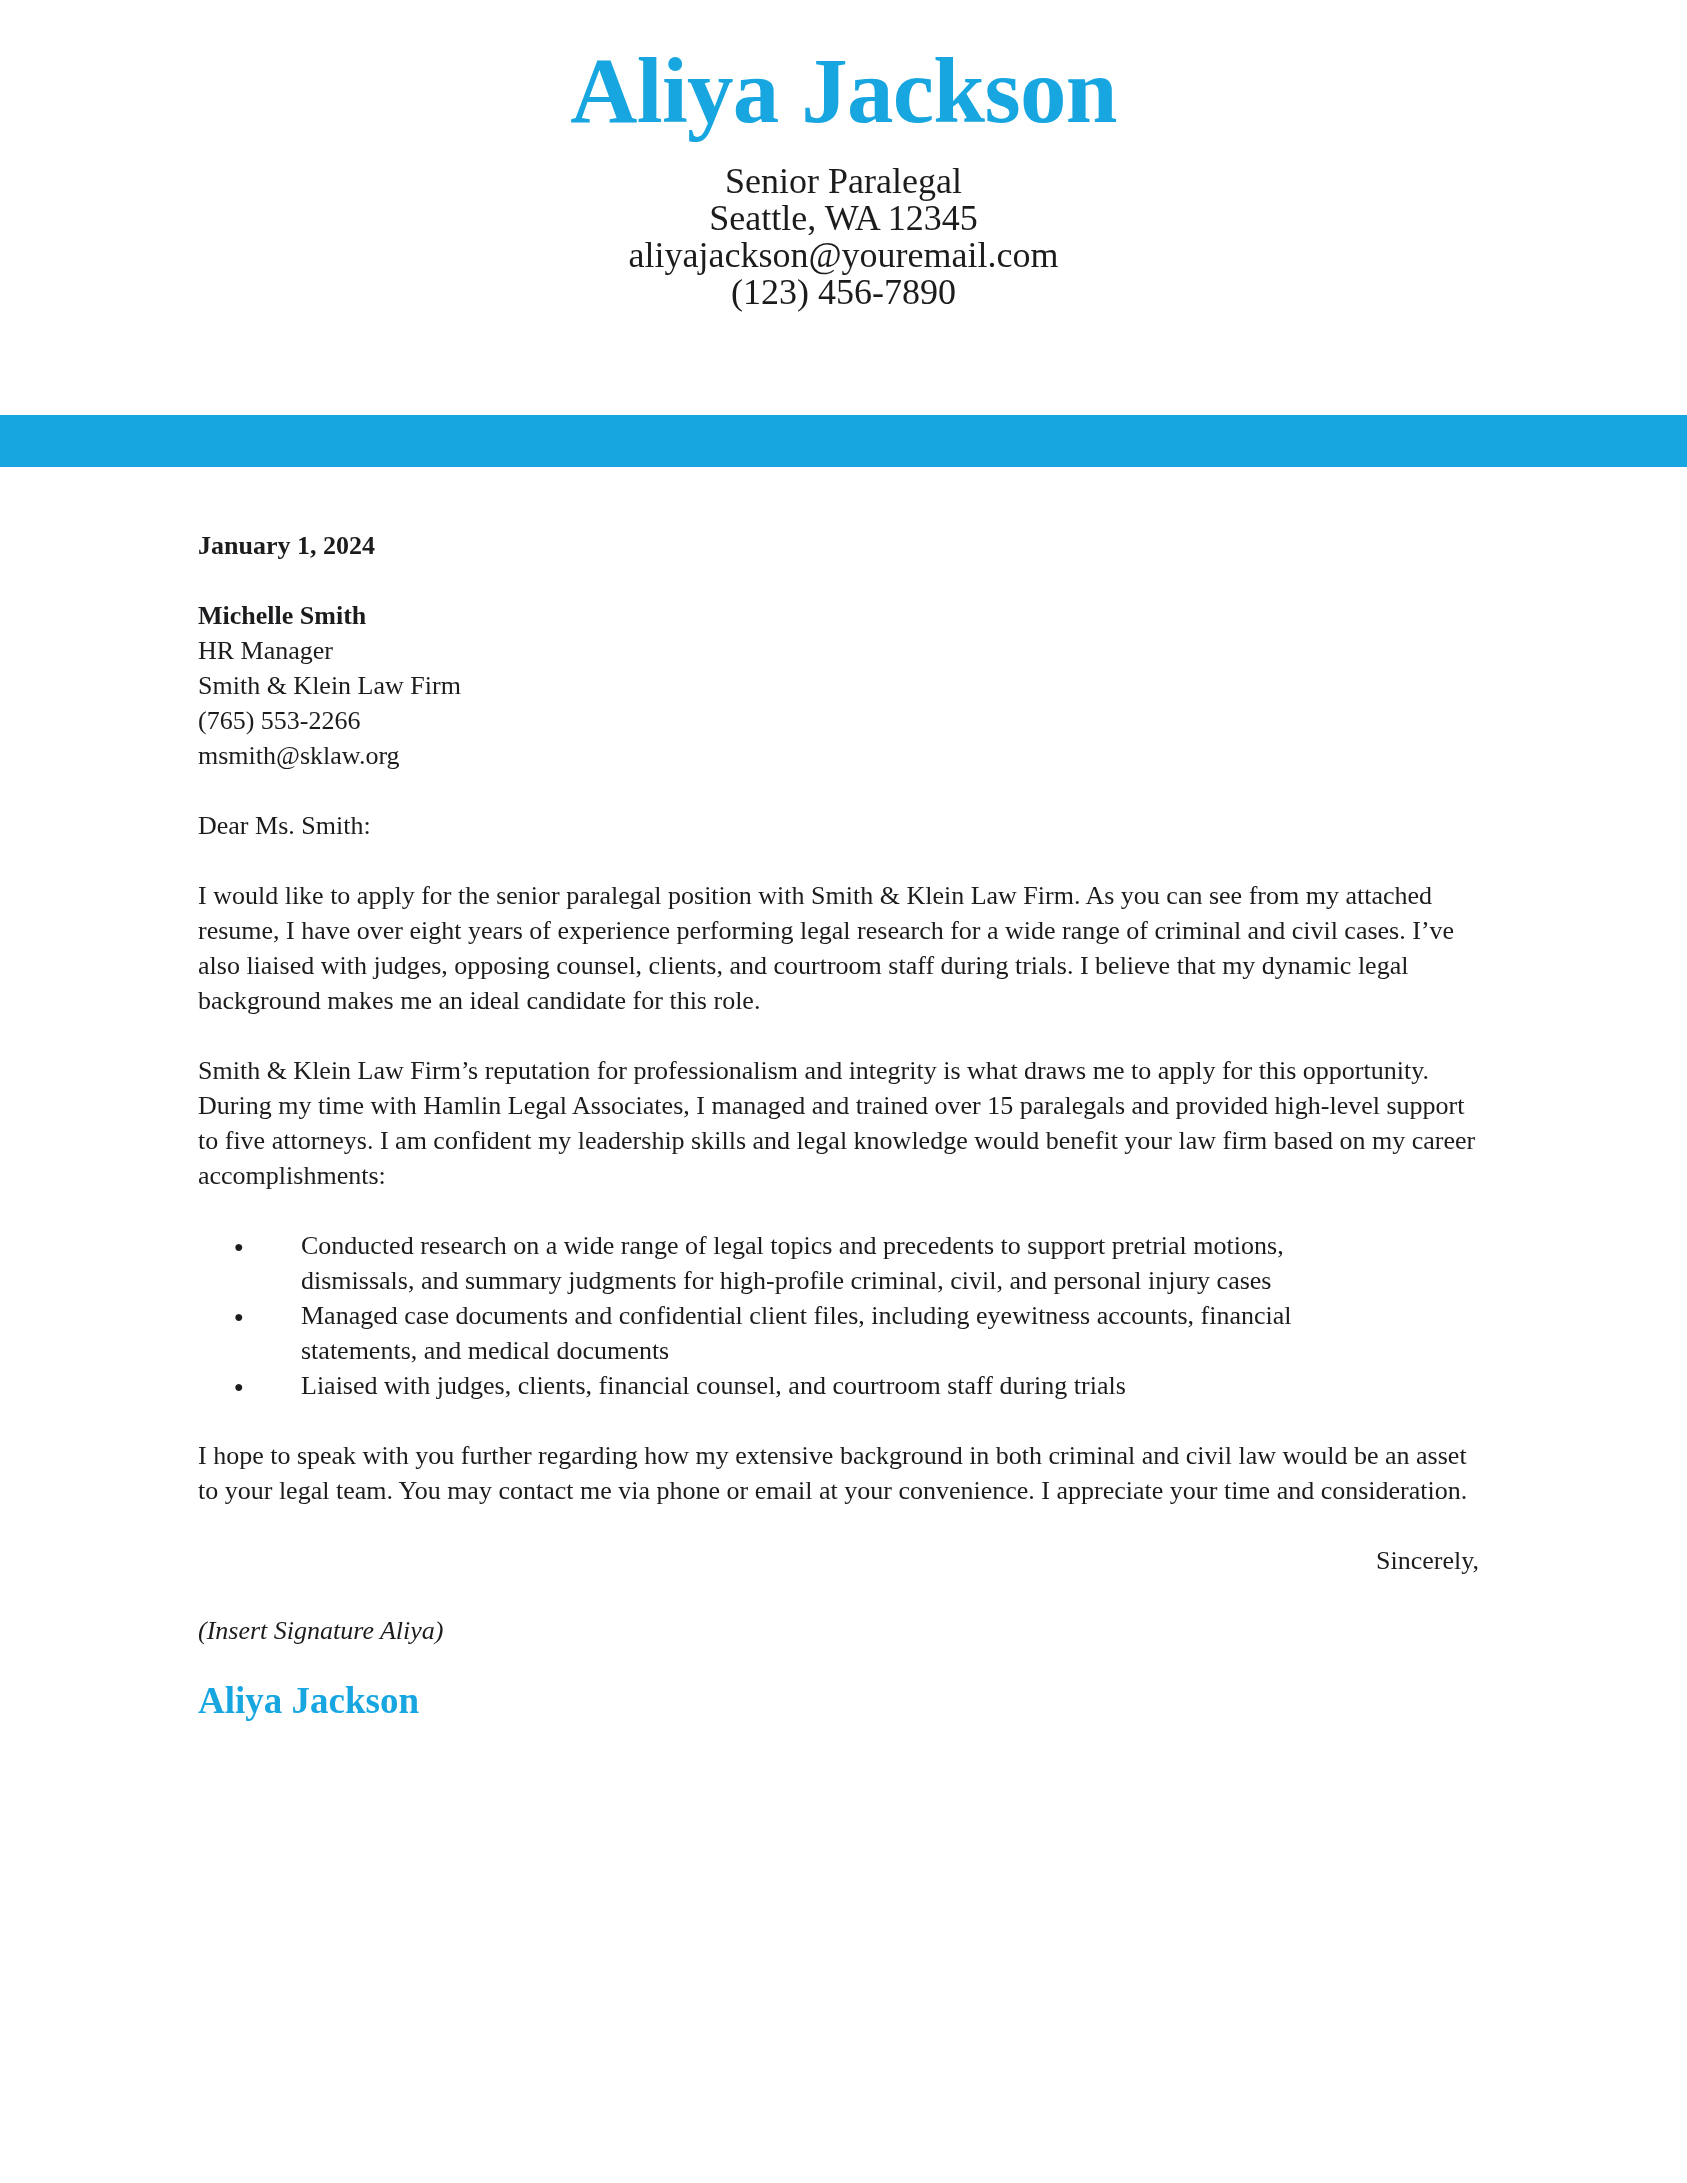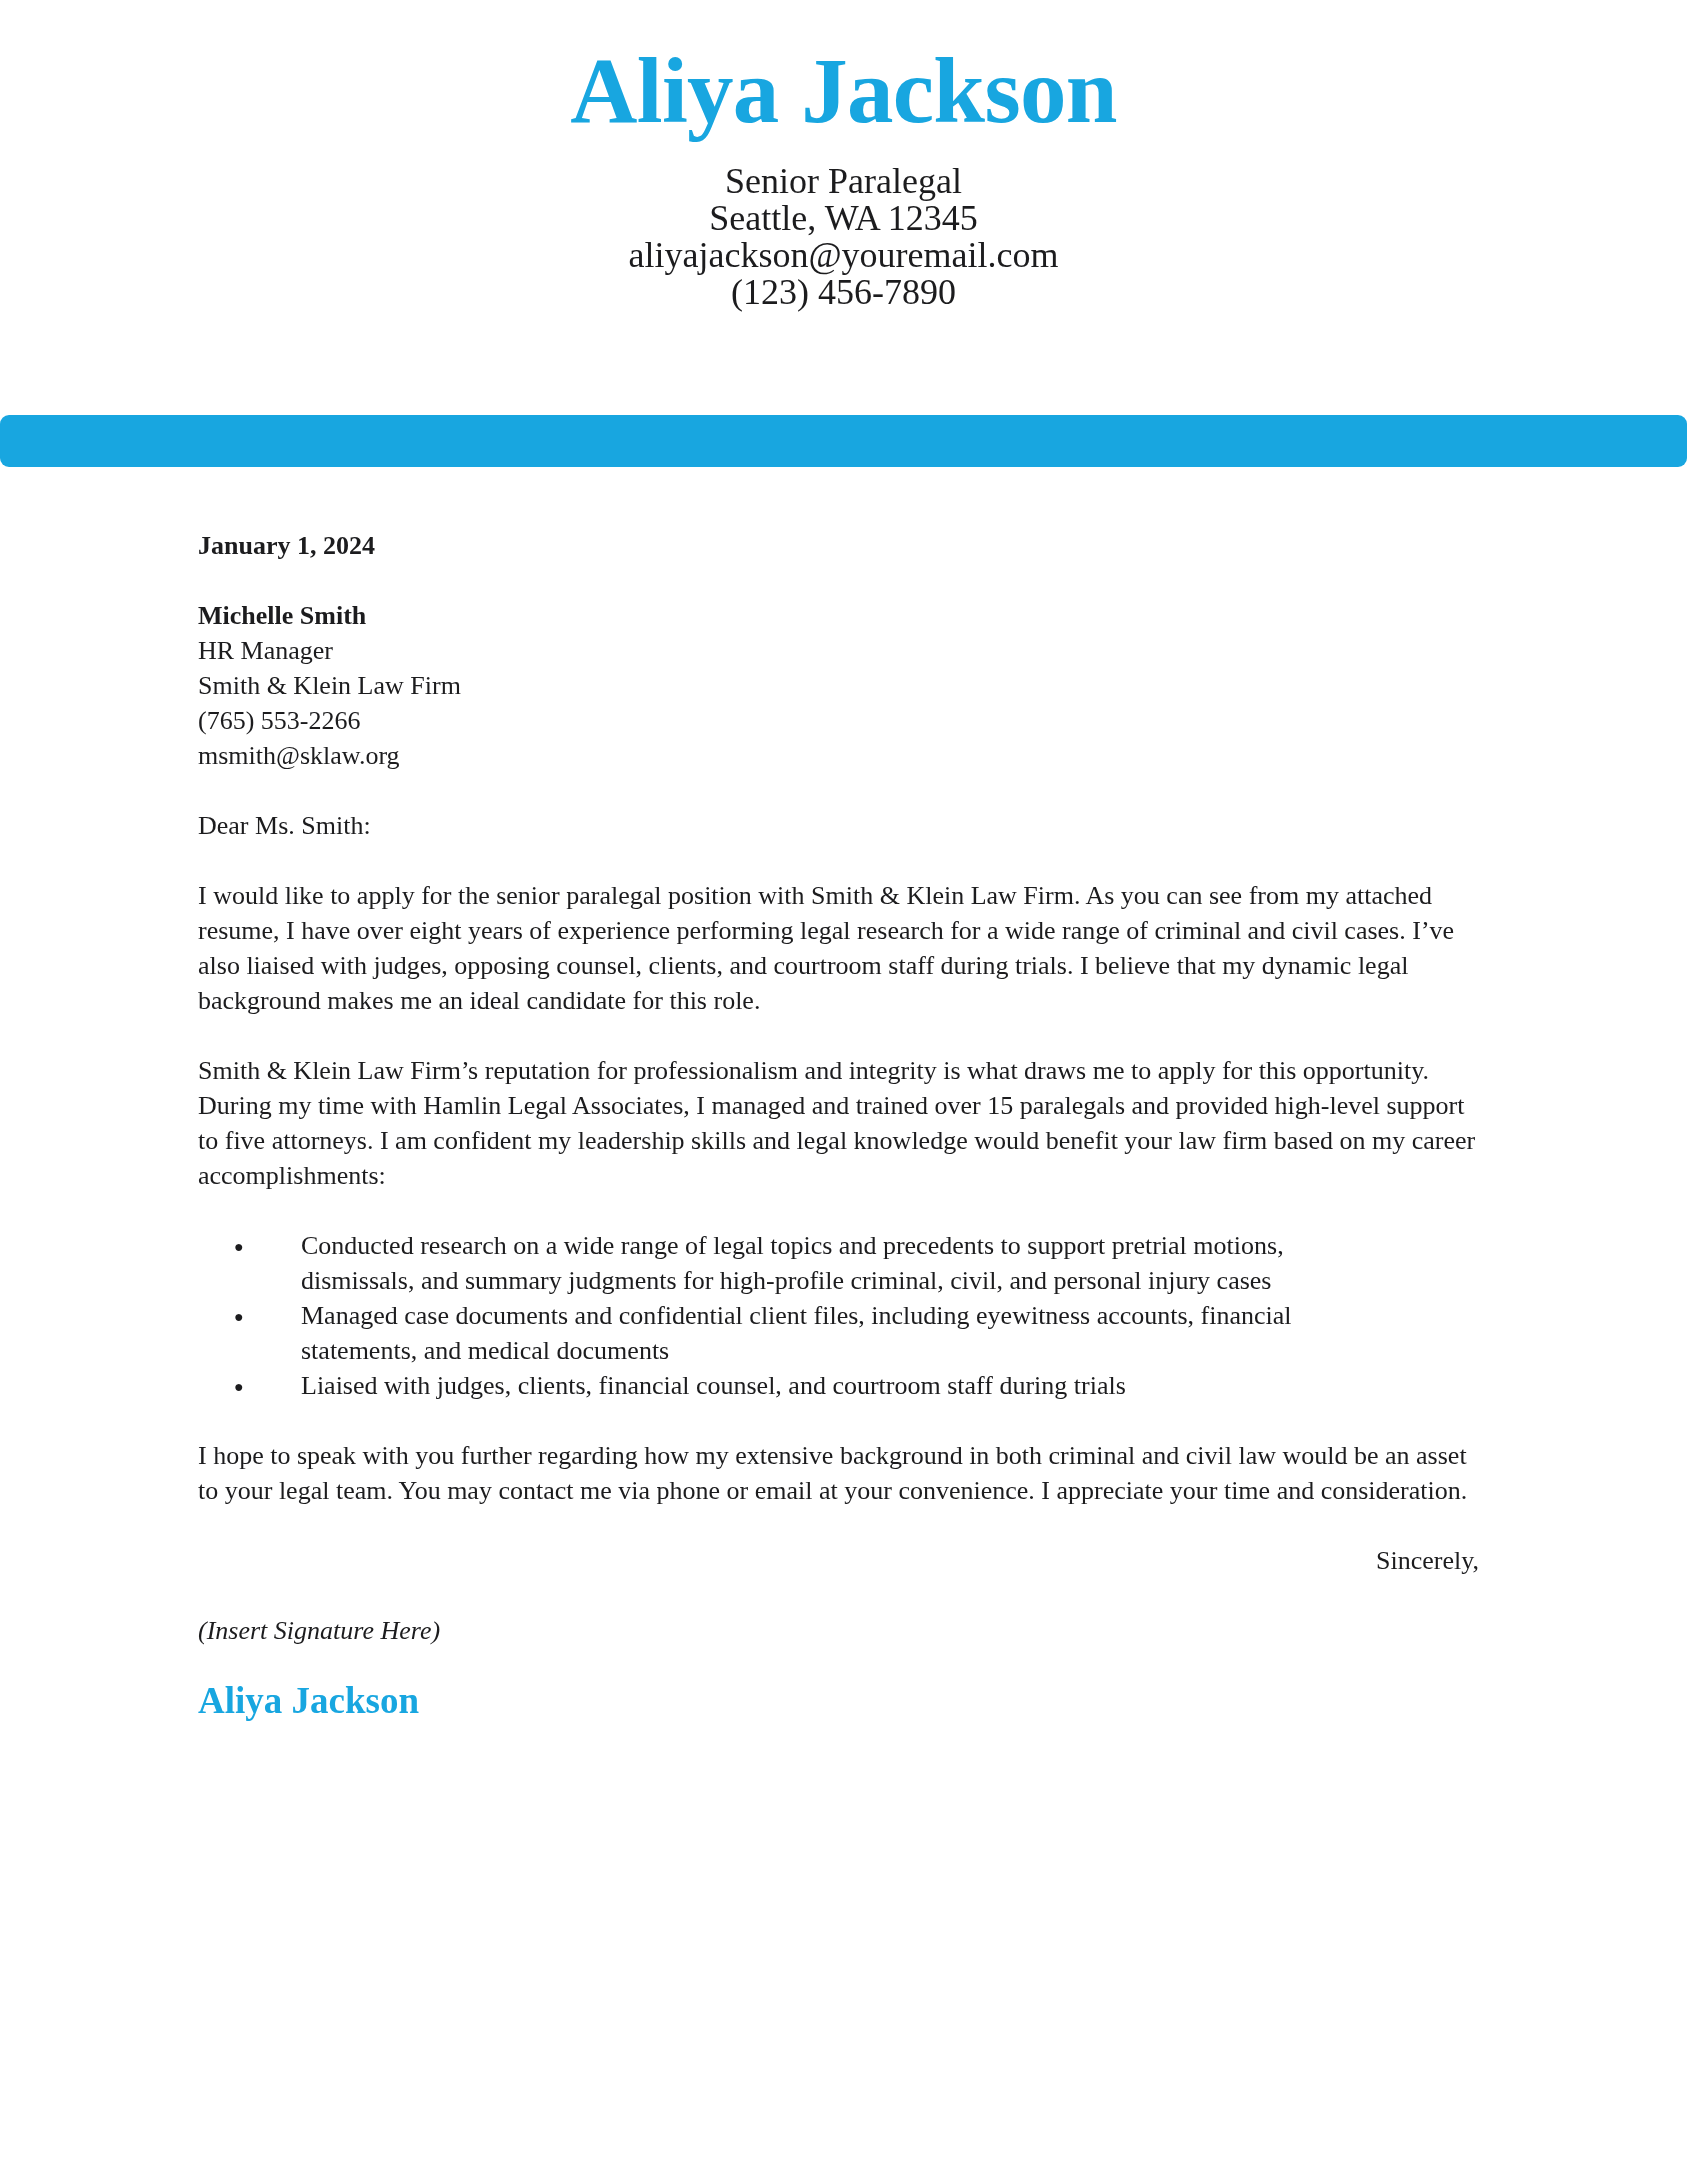--- a/index.html
+++ b/index.html
@@ -1,15 +1,15 @@
 <!DOCTYPE html>
 <html style="--accent: #18a6e0;font-size:10.6px"><head>
 <meta charset="utf-8">
 <style>
-  * { box-sizing: border-box; border-radius: 9px; }
+  * { box-sizing: border-box; }
   html, body { margin: 0; padding: 0; background: #ffffff; }
   .page {
     position: relative;
     width: 1687px;
     height: 2183px;
     background: #ffffff;
     font-family: "Liberation Serif", "DejaVu Serif", serif;
     color: #1c1c1e;
   }
   
@@ -112,19 +112,19 @@
     <ul class="accomplishments">
       <li>Conducted research on a wide range of legal topics and precedents to support pretrial motions, dismissals, and summary judgments for high-profile criminal, civil, and personal injury cases</li>
       <li>Managed case documents and confidential client files, including eyewitness accounts, financial statements, and medical documents</li>
       <li>Liaised with judges, clients, financial counsel, and courtroom staff during trials</li>
     </ul>
 
     <p>I hope to speak with you further regarding how my extensive background in both criminal and civil law would be an asset to your legal team. You may contact me via phone or email at your convenience. I appreciate your time and consideration.</p>
 
     <p class="valediction">Sincerely,</p>
 
-    <p class="italic signature-placeholder">(Insert Signature Here)</p>
+    <p class="italic signature-placeholder">(Insert Signature Aliya)</p>
 
     <p class="signature-name">Aliya Jackson</p>
   </main>
 
 </div>
 
 
 </body></html>

